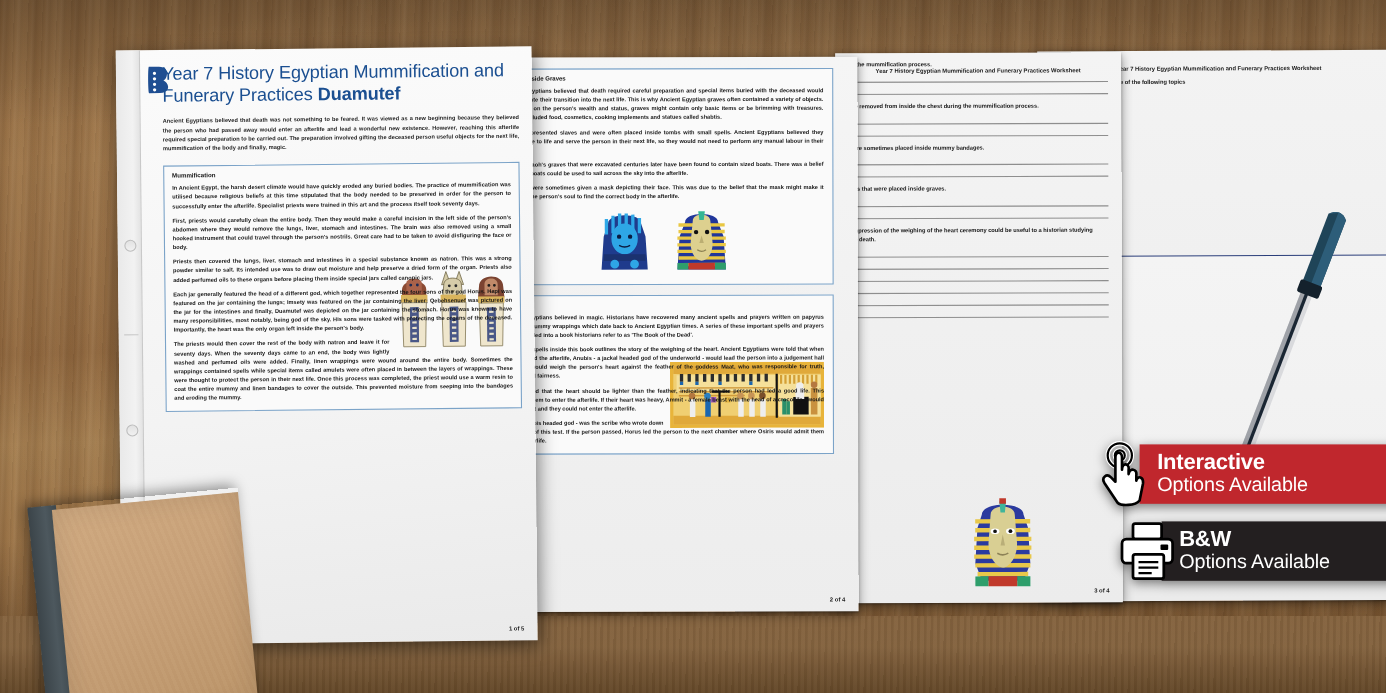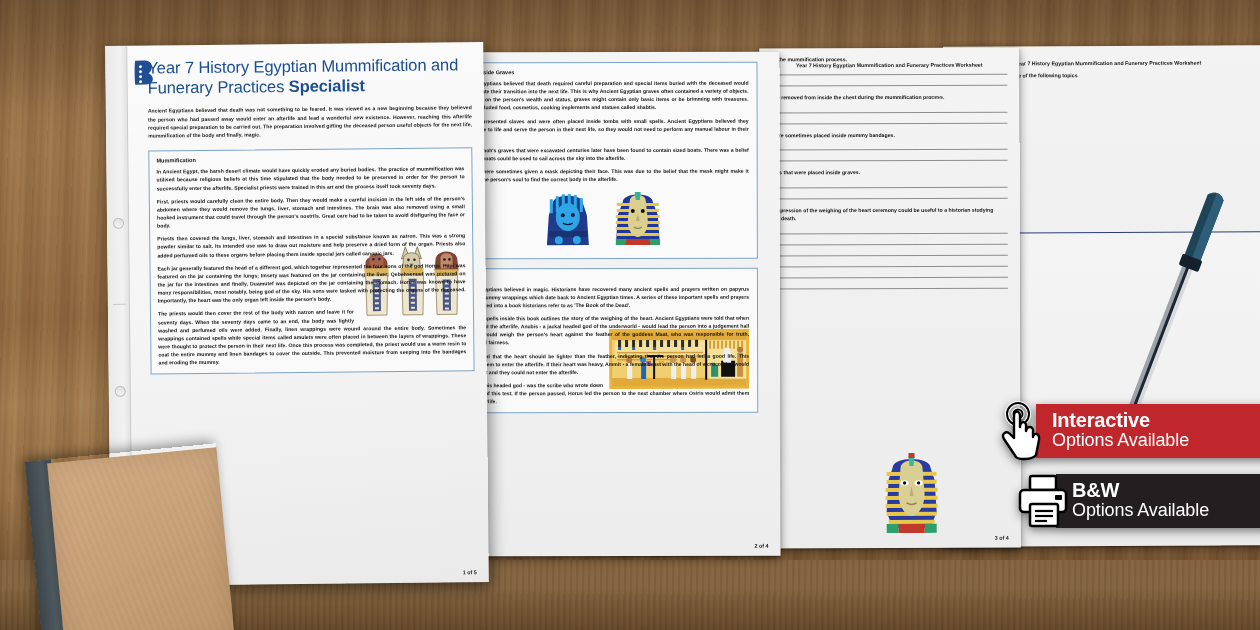--- a/index.html
+++ b/index.html
@@ -441,21 +441,21 @@
         <circle cx="9" cy="9" r="1.5" fill="#fff"></circle>
         <circle cx="9" cy="14" r="1.5" fill="#fff"></circle>
         <circle cx="9" cy="19" r="1.5" fill="#fff"></circle>
         <circle cx="9" cy="24" r="1.5" fill="#fff"></circle>
       </svg>
     </div>
 
     <div class="body">
       <div class="wtitle">
         <span>Year 7 History Egyptian Mummification and</span><br>
-        <span>Funerary Practices </span><b>Specialist</b>
+        <span>Funerary Practices </span><b>Duamutef</b>
       </div>
 
       <p class="intro">Ancient Egyptians believed that death was not something to be feared. It was viewed as a new beginning because they believed the person who had passed away would enter an afterlife and lead a wonderful new existence. However, reaching this afterlife required special preparation to be carried out. The preparation involved gifting the deceased person useful objects for the next life, mummification of the body and finally, magic.</p>
 
       <div class="infobox">
         <h4>Mummification</h4>
         <p>In Ancient Egypt, the harsh desert climate would have quickly eroded any buried bodies. The practice of mummification was utilised because religious beliefs at this time stipulated that the body needed to be preserved in order for the person to successfully enter the afterlife. Specialist priests were trained in this art and the process itself took seventy days.</p>
         <p>First, priests would carefully clean the entire body. Then they would make a careful incision in the left side of the person's abdomen where they would remove the lungs, liver, stomach and intestines. The brain was also removed using a small hooked instrument that could travel through the person's nostrils. Great care had to be taken to avoid disfiguring the face or body.</p>
         <p>Priests then covered the lungs, liver, stomach and intestines in a special substance known as natron. This was a strong powder similar to salt. Its intended use was to draw out moisture and help preserve a dried form of the organ. Priests also added perfumed oils to these organs before placing them inside special jars called canopic jars.</p>
         <p>Each jar generally featured the head of a different god, which together represented the four sons of the god Horus. Hapi was featured on the jar containing the lungs; Imsety was featured on the jar containing the liver; Qebehsenuef was pictured on the jar for the intestines and finally, Duamutef was depicted on the jar containing the stomach. Horus was known to have many responsibilities, most notably, being god of the sky. His sons were tasked with protecting the organs of the deceased. Importantly, the heart was the only organ left inside the person's body.</p>

